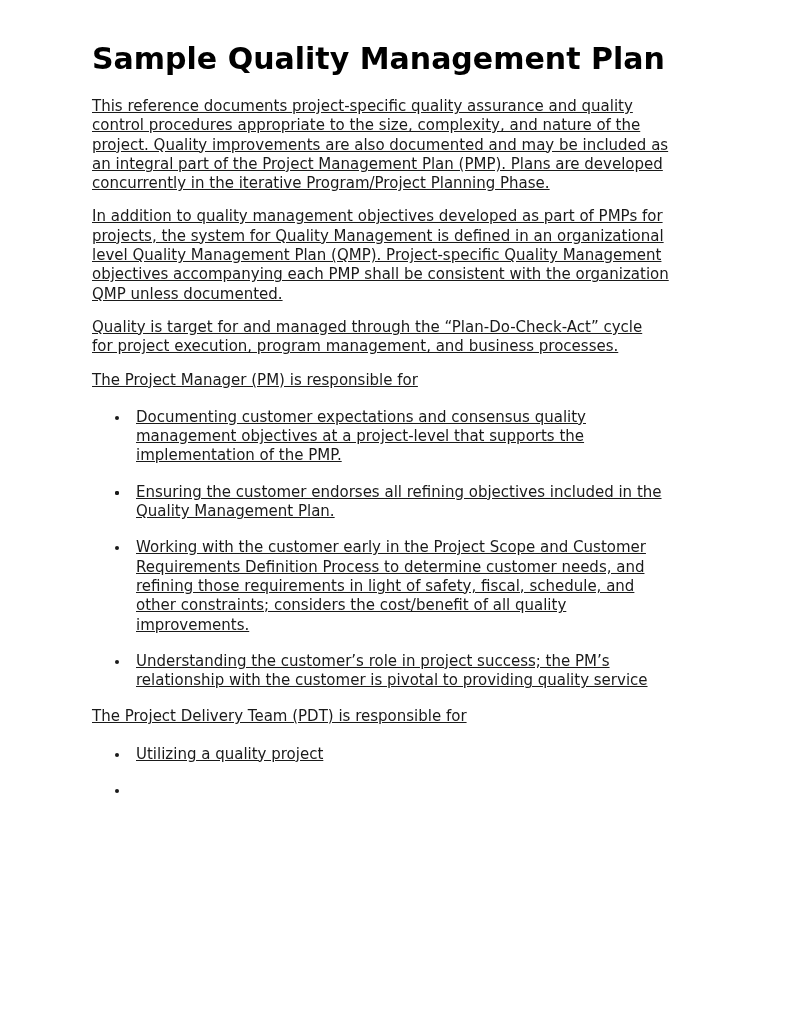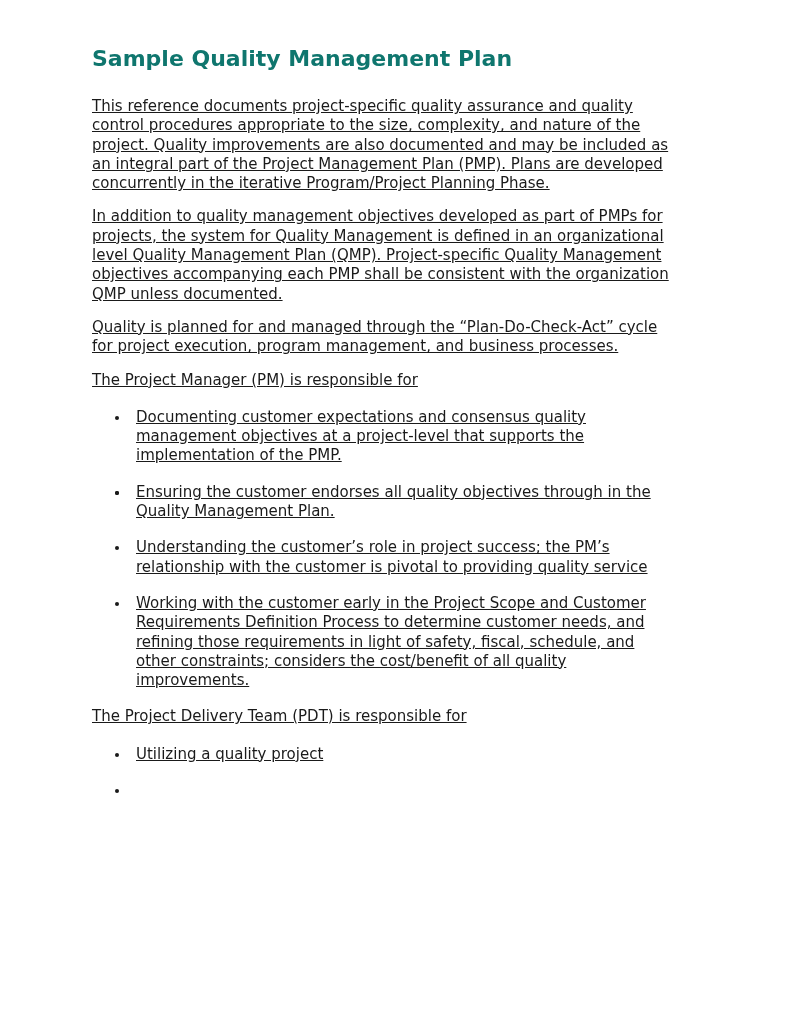--- a/index.html
+++ b/index.html
@@ -12,25 +12,25 @@
     width: 791px;
     height: 1024px;
     background: #ffffff;
     box-sizing: border-box;
     padding: 46px 44px 0 92px;
     font-family: "DejaVu Sans", "Liberation Sans", sans-serif;
     color: #1a1a1a;
     overflow: hidden;
   }
   .doc-title {
-    font-size: 22px;
+    font-size: 30px;
     font-weight: 700;
     line-height: 26px;
     margin: 0 0 25px 0;
-    color: #0f766e;
+    color: #000000;
     white-space: pre-line;
   }
   .para {
     font-size: 15px;
     line-height: 19.3px;
     margin: 0 0 14px 0;
     white-space: pre-line;
     text-decoration: underline;
   }
   ul.bullets {
@@ -71,52 +71,52 @@
 project. Quality improvements are also documented and may be included as
 an integral part of the Project Management Plan (PMP). Plans are developed
 concurrently in the iterative Program/Project Planning Phase.</p>
 
   <p class="para">In addition to quality management objectives developed as part of PMPs for
 projects, the system for Quality Management is defined in an organizational
 level Quality Management Plan (QMP). Project-specific Quality Management
 objectives accompanying each PMP shall be consistent with the organization
 QMP unless documented.</p>
 
-  <p class="para">Quality is planned for and managed through the “Plan-Do-Check-Act” cycle
+  <p class="para">Quality is target for and managed through the “Plan-Do-Check-Act” cycle
 for project execution, program management, and business processes.</p>
 
   <p class="para">The Project Manager (PM) is responsible for</p>
 
   <ul class="bullets">
     <li>
       <span class="dot"></span>
       <span class="li-text">Documenting customer expectations and consensus quality
 management objectives at a project-level that supports the
 implementation of the PMP.</span>
     </li>
     <li>
       <span class="dot"></span>
     </li>
     <li>
       <span class="dot"></span>
-      <span class="li-text">Ensuring the customer endorses all quality objectives through in the
+      <span class="li-text">Ensuring the customer endorses all refining objectives included in the
 Quality Management Plan.</span>
-    </li>
-    <li>
-      <span class="dot"></span>
-      <span class="li-text">Understanding the customer’s role in project success; the PM’s
-relationship with the customer is pivotal to providing quality service</span>
     </li>
     <li>
       <span class="dot"></span>
       <span class="li-text">Working with the customer early in the Project Scope and Customer
 Requirements Definition Process to determine customer needs, and
 refining those requirements in light of safety, fiscal, schedule, and
 other constraints; considers the cost/benefit of all quality
 improvements.</span>
+    </li>
+    <li>
+      <span class="dot"></span>
+      <span class="li-text">Understanding the customer’s role in project success; the PM’s
+relationship with the customer is pivotal to providing quality service</span>
     </li>
   </ul>
 
   <p class="para">The Project Delivery Team (PDT) is responsible for</p>
 
   <ul class="bullets">
     <li>
       <span class="dot"></span>
       <span class="li-text">Utilizing a quality project</span>
     </li>

